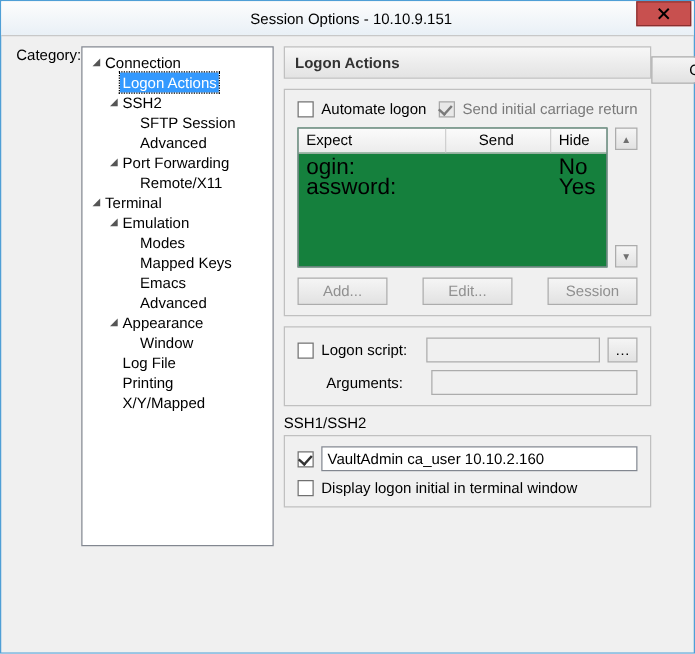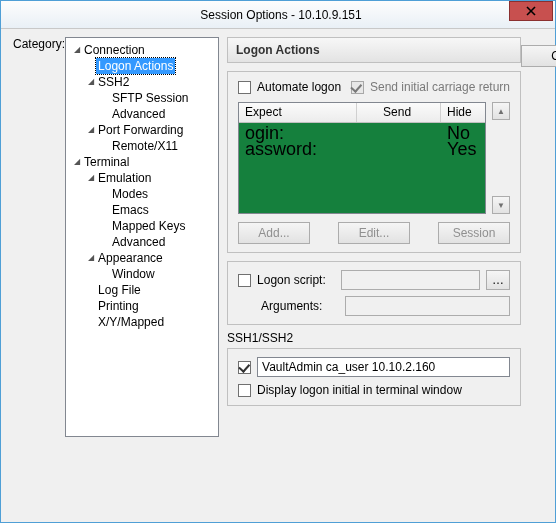--- a/index.html
+++ b/index.html
@@ -265,25 +265,25 @@
           <div class="tree-item" style="padding-left: 18px;">
             <span class="arrow">◢</span>
             <span class="tree-label">Emulation</span>
           </div>
           <div class="tree-item" style="padding-left: 32px;">
             <span class="arrow blank">▶</span>
             <span class="tree-label">Modes</span>
           </div>
           <div class="tree-item" style="padding-left: 32px;">
             <span class="arrow blank">▶</span>
+            <span class="tree-label">Mapped Keys</span>
+          </div>
+          <div class="tree-item" style="padding-left: 32px;">
+            <span class="arrow blank">▶</span>
             <span class="tree-label">Emacs</span>
-          </div>
-          <div class="tree-item" style="padding-left: 32px;">
-            <span class="arrow blank">▶</span>
-            <span class="tree-label">Mapped Keys</span>
           </div>
           <div class="tree-item" style="padding-left: 32px;">
             <span class="arrow blank">▶</span>
             <span class="tree-label">Advanced</span>
           </div>
           <div class="tree-item" style="padding-left: 18px;">
             <span class="arrow">◢</span>
             <span class="tree-label">Appearance</span>
           </div>
           <div class="tree-item" style="padding-left: 32px;">

